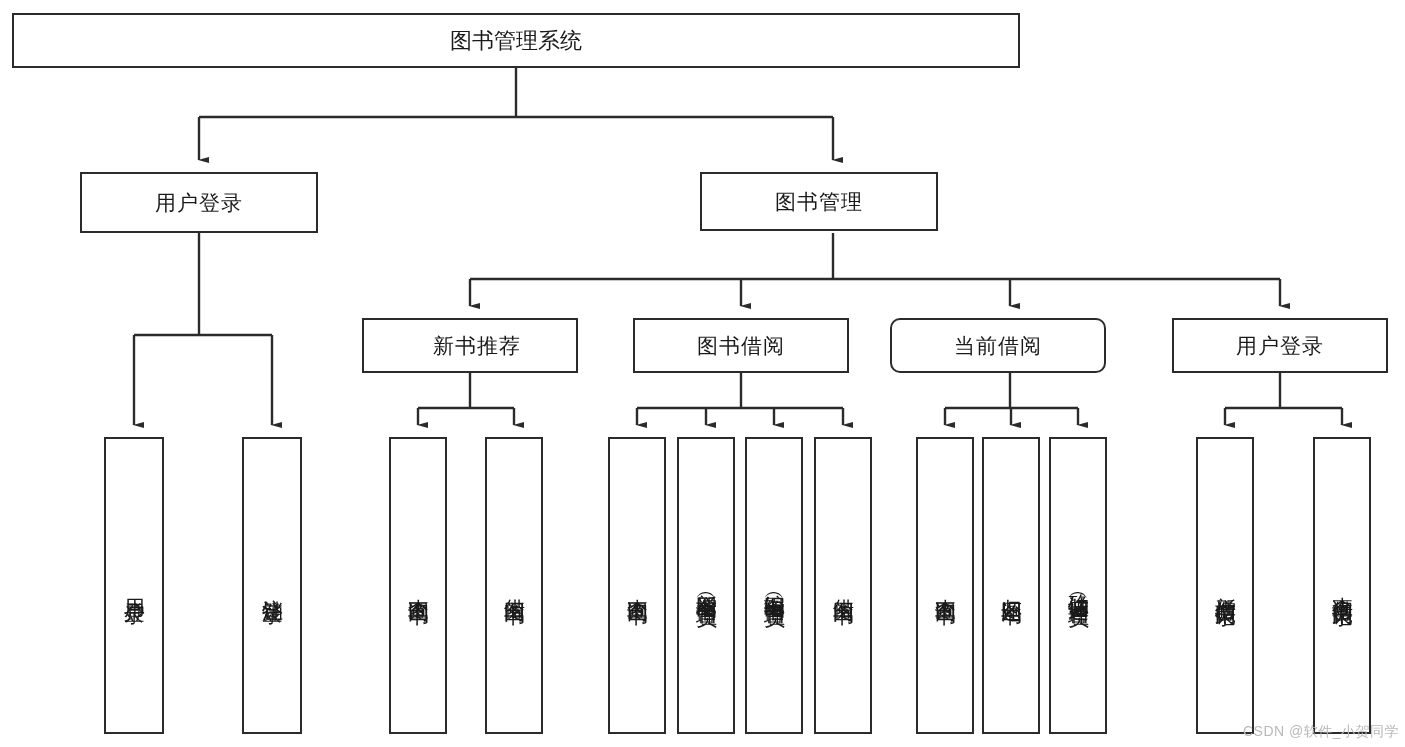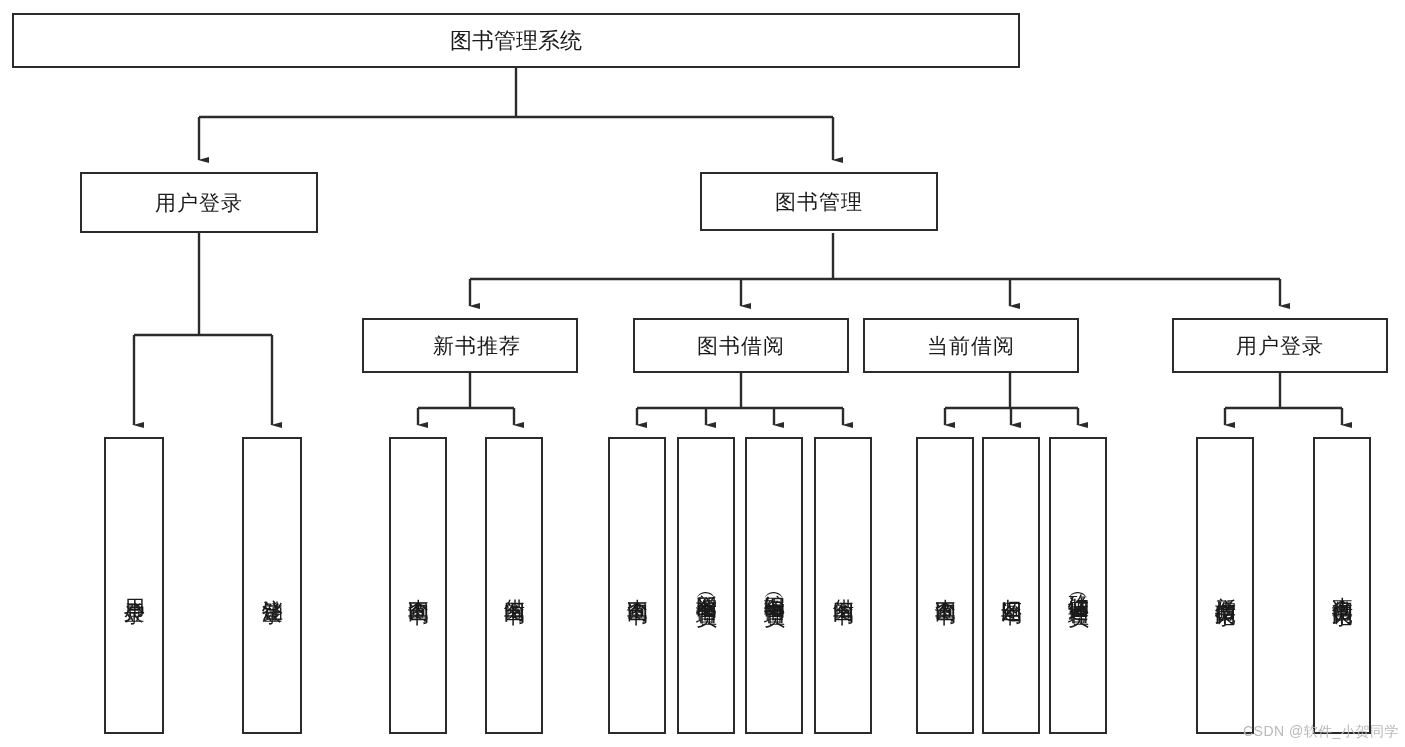--- a/index.html
+++ b/index.html
@@ -82,21 +82,21 @@
   <div class="node h" style="left:700px;top:172px;width:238px;height:59px;">
     <span>图书管理</span>
   </div>
 
   <div class="node h" style="left:362px;top:318px;width:216px;height:55px;padding-left:14px;">
     <span>新书推荐</span>
   </div>
   <div class="node h" style="left:633px;top:318px;width:216px;height:55px;">
     <span>图书借阅</span>
   </div>
-  <div class="node h" style="left:863px;top:318px;width:216px;height:55px;">
+  <div class="node h" style="left:890px;top:318px;width:216px;height:55px;border-radius:10px;">
     <span>当前借阅</span>
   </div>
   <div class="node h" style="left:1172px;top:318px;width:216px;height:55px;">
     <span>用户登录</span>
   </div>
 
   <div class="leafwrap" style="left:104px;top:437px;width:60px;height:297px;">
     <span class="leaf">用户登录</span>
   </div>
   <div class="leafwrap" style="left:242px;top:437px;width:60px;height:297px;">

